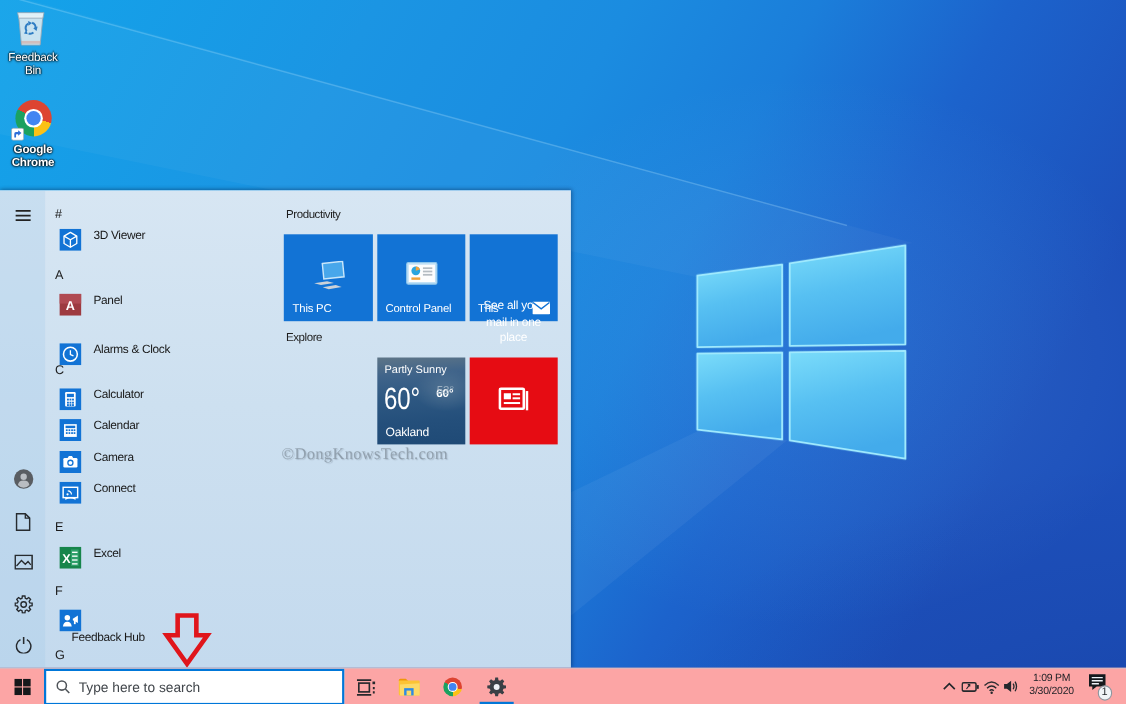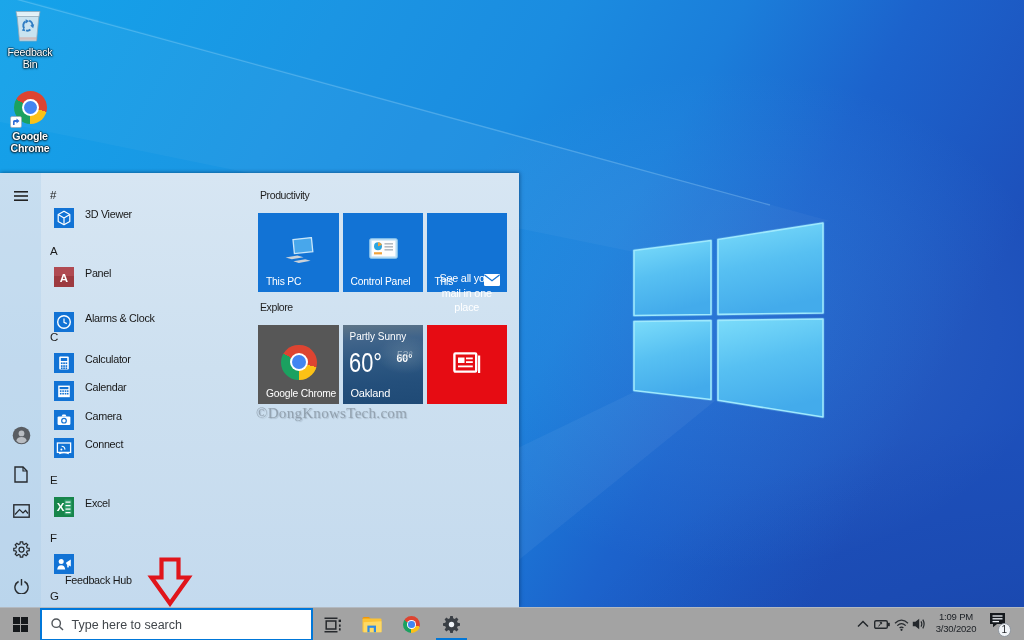--- a/index.html
+++ b/index.html
@@ -19,21 +19,21 @@
     box-shadow:1px 0 4px rgba(0,30,70,.35), 0 -1px 3px rgba(0,30,70,.22);}
   #rail{left:0;top:0;width:41px;height:434px;background:rgba(163,202,234,.28);}
   .mrow{position:absolute;left:54px;height:28px;display:flex;}
   .mrow .ic{width:20px;height:20px;flex:0 0 20px;}
   .mrow .txt{margin-left:11px;font-size:10.8px;letter-spacing:-0.3px;color:#181818;white-space:nowrap;}
   .mhdr{position:absolute;left:50px;font-size:11.5px;color:#1c1c1c;}
   .glabel{position:absolute;font-size:10.5px;letter-spacing:-0.4px;color:#1e1e1e;}
   .tile{position:absolute;width:80.5px;height:79px;color:#fff;}
   .tlabel{position:absolute;left:8px;bottom:5px;font-size:10.3px;letter-spacing:-0.2px;color:#fff;white-space:nowrap;}
   
-  #bar{left:0;top:607px;width:1024px;height:33px;background:#a3a3a3;border-top:1px solid rgba(190,200,212,.6);box-sizing:border-box;}
+  #bar{left:0;top:607px;width:1024px;height:33px;background:#fca5a5;border-top:1px solid rgba(190,200,212,.6);box-sizing:border-box;}
 </style>
 </head>
 <body>
 
 <svg class="abs" style="left:0;top:0" width="1024" height="640" viewBox="0 0 1024 640">
   <defs>
     <linearGradient id="bg" x1="0" y1="0" x2="1" y2="0.35">
       <stop offset="0" stop-color="#13a3ea"></stop>
       <stop offset="0.3" stop-color="#1b95e3"></stop>
       <stop offset="0.5" stop-color="#1b8ce0"></stop>
@@ -272,24 +272,20 @@
 
   <div class="tile" style="left:426.5px;top:40px;background:#1273d5;">
     <div class="abs" style="left:0;top:13px;width:80.5px;text-align:center;font-size:10.8px;letter-spacing:-0.2px;line-height:14.5px;color:#fff;margin-top:45px;">See all your<br>mail in one<br>place</div>
     <div class="tlabel">This</div>
     <svg class="abs" style="right:7px;bottom:6px" width="16" height="12" viewBox="0 0 16 12">
       <rect width="16" height="12" rx="1.2" fill="#fff"></rect>
       <path d="M0.5,1 L8,6.8 L15.5,1" fill="none" stroke="#1273d5" stroke-width="1.3"></path>
     </svg>
   </div>
 
-  <div class="tile" style="left:258px;top:152px;background:#575757;">
-    <div class="chrome abs" style="left:23px;top:19.5px;width:35.5px;height:35.5px;"></div>
-    <div class="tlabel">Google Chrome</div>
-  </div>
 
   <div class="tile" style="left:342.5px;top:152px;background:radial-gradient(ellipse 60% 40% at 78% 38%,rgba(150,168,180,0.30),rgba(150,168,180,0) 60%),linear-gradient(176deg,#5e7587 0%,#40648a 20%,#2e5882 45%,#244f7b 72%,#1f4a76 100%);">
     <div class="abs" style="left:7px;top:6px;font-size:10px;color:#fff;">Partly Sunny</div>
     <div class="abs" style="left:6px;top:23.5px;font-size:28px;line-height:28px;font-weight:300;color:#fff;transform:scaleX(0.78);transform-origin:0 0;">60°</div>
     <div class="abs" style="left:54px;top:26.5px;font-size:10.5px;font-weight:bold;color:#fff;">60°</div>
     <div class="abs" style="left:54.5px;top:24px;font-size:10.5px;color:#9cb0c2;">53°</div>
     <div class="tlabel" style="font-size:11px;">Oakland</div>
   </div>
 
   <div class="tile" style="left:426.5px;top:152px;background:#e60c13;">

